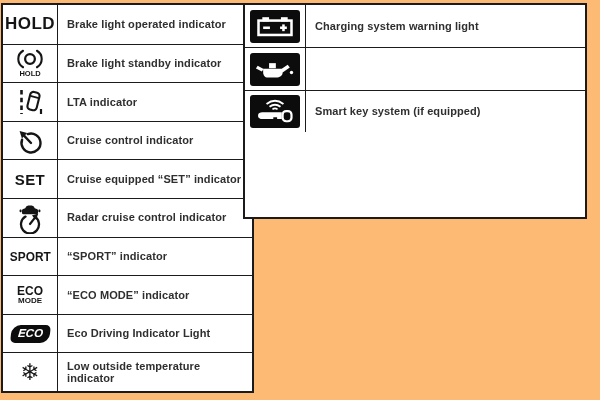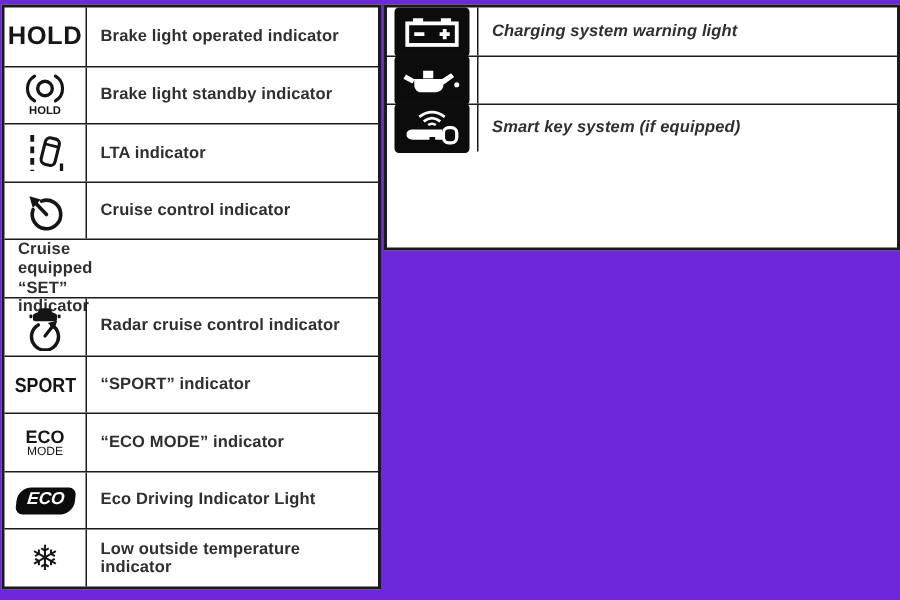--- a/index.html
+++ b/index.html
@@ -1,34 +1,34 @@
 <!DOCTYPE html>
 <html><head>
 <meta charset="utf-8">
 <style>
   html,body{margin:0;padding:0;background:#fff;}
-  .canvas{position:relative;width:600px;height:400px;background:#6d28d9;overflow:hidden;
+  .canvas{position:relative;width:600px;height:400px;background:#fdba74;overflow:hidden;
           font-family:"Liberation Sans",sans-serif;}
   .tbl{position:absolute;border:2px solid #1b1b1b;display:grid;box-sizing:border-box;background:#fff;}
   #left-table{left:1px;top:3px;width:253px;height:390px;grid-template-rows:repeat(10,1fr);}
-  #right-table{left:256px;top:3px;width:344px;height:164px;grid-template-rows:repeat(5,1fr);font-style:italic;}
+  #right-table{left:243px;top:3px;width:344px;height:216px;grid-template-rows:repeat(5,1fr);}
   .lrow{display:grid;grid-template-columns:55px 1fr;border-top:1.5px solid #1b1b1b;min-height:0;}
   .rrow{display:grid;grid-template-columns:61px 1fr;border-top:1.5px solid #1b1b1b;min-height:0;}
   .lrow:first-child,.rrow:first-child{border-top:none;}
   .icell{border-right:1.5px solid #1b1b1b;display:flex;flex-direction:column;
          align-items:center;justify-content:center;min-height:0;}
   .label{display:flex;align-items:center;padding:0 4px 0 9px;font-size:11px;font-weight:bold;
          color:#2f2f2f;letter-spacing:.1px;line-height:1.15;}
   .tile{width:50px;height:33px;background:#0c0c0c;border-radius:3px;display:flex;
         align-items:center;justify-content:center;flex:none;}
   .t-hold{font-size:17px;font-weight:bold;color:#151515;letter-spacing:.4px;}
   .t-set{font-size:15px;font-weight:bold;color:#151515;letter-spacing:.4px;}
   .t-sport{font-size:13.5px;font-weight:bold;color:#151515;transform:scaleX(.88);}
   .t-eco{font-size:12px;font-weight:bold;color:#151515;line-height:1;}
-  .t-mode{font-size:8px;font-weight:normal;color:#151515;line-height:1.1;}
+  .t-mode{font-size:8px;font-weight:bold;color:#151515;line-height:1.1;}
   .t-holdsmall{font-size:7.5px;font-weight:bold;color:#151515;line-height:1;margin-top:1px;}
   .eco-badge{background:#0c0c0c;color:#fff;font-weight:bold;font-style:italic;font-size:11.5px;
              padding:2px 7px 3px;border-radius:9px 5px 9px 5px;transform:skewX(-6deg);line-height:1.1;}
   .t-snow{font-size:23px;color:#151515;line-height:1;}
   svg{display:block;}
 </style>
 </head>
 <body>
 
 <div class="canvas">
@@ -73,20 +73,23 @@
         <svg width="28" height="28" viewBox="0 0 28 28">
           <path d="M11.75,7.07 A9.5,9.5 0 1 1 6.07,12.75" fill="none" stroke="#151515" stroke-width="2.4" stroke-linecap="round"></path>
           <line x1="15" y1="16" x2="8" y2="8.6" stroke="#151515" stroke-width="2.4" stroke-linecap="round"></line>
           <polygon points="3.6,3.9 11.2,6 5.9,11.6" fill="#151515"></polygon>
         </svg>
       </div>
       <div class="label">Cruise control indicator</div>
     </div>
 
     <div class="lrow">
+      <div class="icell">
+        <span class="t-set">SET</span>
+      </div>
       <div class="label">Cruise equipped “SET” indicator</div>
     </div>
 
     <div class="lrow">
       <div class="icell">
         <svg width="30" height="32" viewBox="0 0 30 32">
           <path d="M7,11 L7,8.5 Q7,7.4 8.2,7 L10.2,6.2 Q11.2,3.5 13.2,3.5 L16.8,3.5 Q18.8,3.5 19.8,6.2 L21.8,7 Q23,7.4 23,8.5 L23,11 Q23,12.2 21.5,12.2 L8.5,12.2 Q7,12.2 7,11 Z" fill="#151515"></path>
           <rect x="4.6" y="7.6" width="2" height="2.6" rx="0.8" fill="#151515"></rect>
           <rect x="23.4" y="7.6" width="2" height="2.6" rx="0.8" fill="#151515"></rect>
           <path d="M19.5,14.6 A9,9 0 1 1 10.5,14.6" fill="none" stroke="#151515" stroke-width="2.3" stroke-linecap="round" transform="scale(-1,1) translate(-30,0)"></path>

